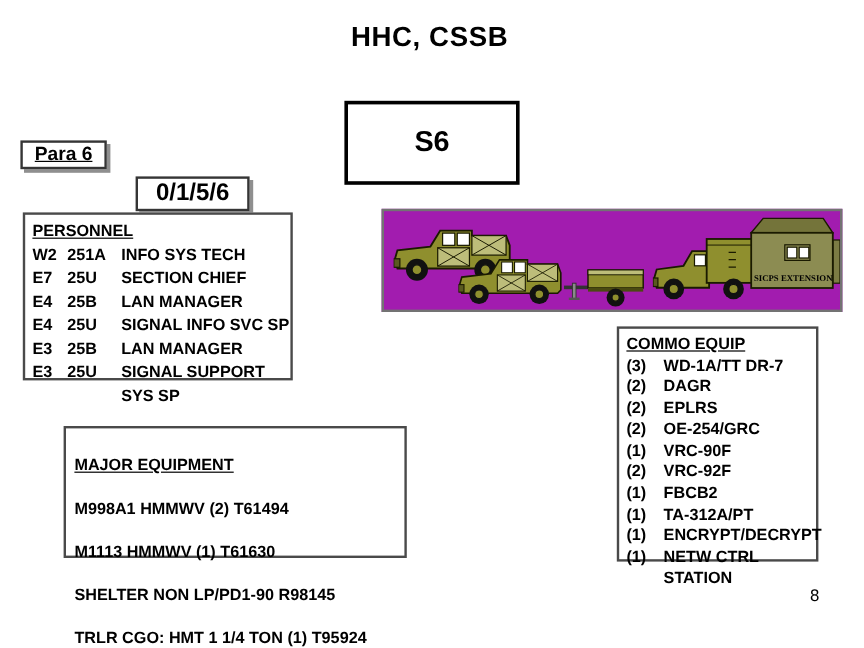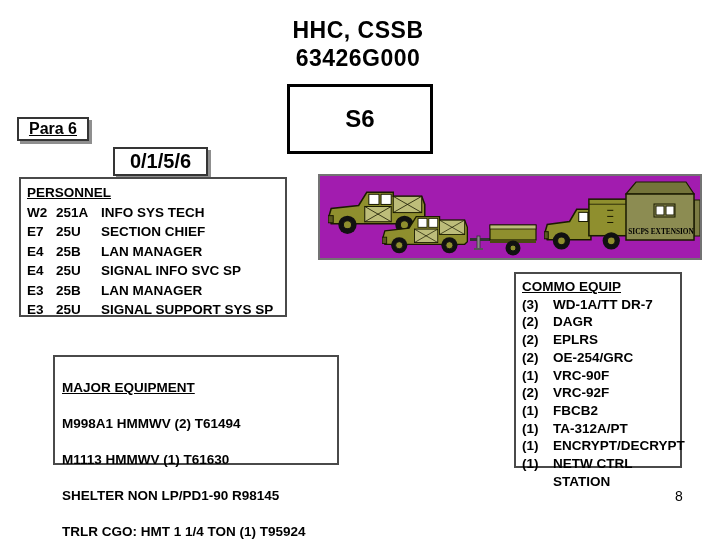--- a/index.html
+++ b/index.html
@@ -31,38 +31,37 @@
   .svg-hmmwv-2   { left:62px; top:28px; width:90px;  height:52px; }
   .svg-trailer   { left:150px; top:40px; width:72px; height:41px; }
   .svg-truck     { left:224px; top:14px; width:102px; height:63px; }
   .svg-shelter   { left:300px; top:2px;  width:80px;  height:76px; }
 
   .list-box {
     position:absolute; background:#fff; border:2px solid #4a4a4a;
     font-weight:bold; font-size:13.5px; box-sizing:border-box;
   }
   .list-box .heading { text-decoration:underline; }
-  .personnel-box { left:19px; top:177px; width:268px; height:140px; padding:4px 0 0 6px; }
+  .personnel-box { left:19px; top:177px; width:225px; height:140px; padding:4px 0 0 6px; }
   .personnel-box > div { line-height:19.5px; }
   .prow { display:grid; grid-template-columns:29px 45px auto; }
   .major-box { left:53px; top:355px; width:286px; height:110px; padding:4px 0 0 7px; }
   .major-box > div { line-height:18px;margin-top:18px; }
   .commo-box { left:514px; top:272px; width:168px; height:196px; padding:4px 0 0 6px; }
   .commo-box > div { line-height:17.7px; }
   .crow { display:grid; grid-template-columns:31px auto; }
   .page-number { position:absolute; left:664px; top:488px; width:30px; text-align:center; font-size:14px; }
 </style>
 </head>
 <body>
 
 <div class="slide">
 
   <div class="title">
     <div>HHC, CSSB</div>
-    <div>63426G000</div>
   </div>
 
   <div class="shadow-box para-box">
     <span>Para 6</span>
   </div>
 
   <div class="shadow-box strength-box">
     <span>0/1/5/6</span>
   </div>
 

